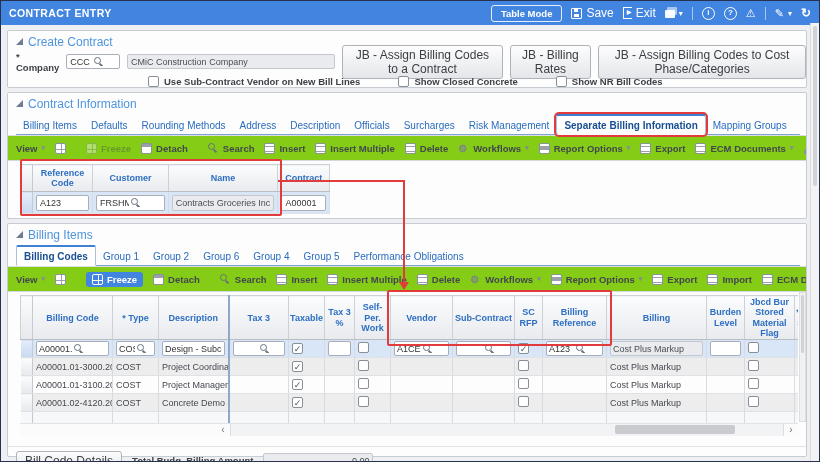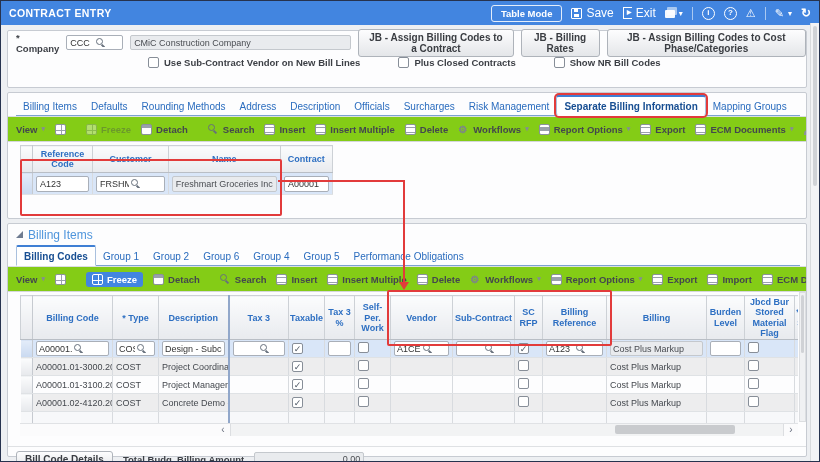--- a/index.html
+++ b/index.html
@@ -43,22 +43,22 @@
   
   .cc-row1{display:flex;align-items:center;gap:7px;padding:2px 0 0 8px;height:19px;}
   .cc-row1 .lbl{font-size:9.5px;font-weight:bold;color:#3c3f45;}
   .box{display:flex;align-items:center;gap:2px;border:1px solid #a9afb8;background:#fff;border-radius:2px;height:15px;
        padding:0 3px;font-size:9px;color:#333;overflow:hidden;box-sizing:border-box;white-space:nowrap;}
   .box span{flex:1;overflow:hidden;white-space:nowrap;}
   .box.ro{background:#e9ebee;border-color:#c4c8cd;color:#4a4d52;}
   .mag{display:inline-block;width:9px;height:9px;position:relative;flex:none;}
   .mag::before{content:"";position:absolute;top:0;left:0;width:5px;height:5px;border:1px solid #67707c;border-radius:50%;}
   .mag::after{content:"";position:absolute;width:4px;height:2px;background:#67707c;transform:rotate(45deg);top:7px;left:5px;}
-  .btn{background:linear-gradient(#fdfdfe,#e4e6e9);border:1px solid #aeb3ba;border-radius:3px;font-size:10px;
-       font-weight:bold;color:#3a3d42;padding:2px 8px;cursor:pointer;font-family:inherit;}
+  .btn{background:linear-gradient(#fdfdfe,#e4e6e9);border:1px solid #aeb3ba;border-radius:3px;font-size:12px;
+       font-weight:normal;color:#3a3d42;padding:2px 8px;cursor:pointer;font-family:inherit;}
   .cc-row2{display:flex;align-items:center;gap:38px;padding:5px 0 0 140px;}
   .cc-check{display:flex;gap:5px;}
   .cc-check em{font-style:normal;font-size:9.5px;font-weight:bold;color:#3c3f45;}
   .cb{width:11px;height:11px;border:1px solid #878e98;border-radius:2px;background:#fff;display:inline-block;
       line-height:10px;text-align:center;font-size:9px;color:#4b5563;flex:none;box-sizing:border-box;}
   .cb.on::after{content:"\2713";}
   
   .tabbar{display:flex;align-items:flex-end;height:22px;margin:0 6px 0 8px;border-bottom:1px solid #7ba3d0;}
   .tab{font-size:10px;color:#2a6cbe;padding:4px 7px 3px;cursor:pointer;white-space:nowrap;}
   .tab.active{font-weight:bold;color:#174e92;background:#fff;border:1px solid #a9c0de;border-top:2px solid #3f7fd4;
@@ -161,50 +161,58 @@
       <span class="tb-sep"></span>
       <span class="tb-btn">
         <span class="i-edit"></span>
         <span class="wcaret"></span>
       </span>
       <span class="i-refresh"></span>
     </div>
   </div>
 
   <div class="panel" id="p-create">
+    <div class="sec-title">
+      <span class="tri"></span>
+      <span>Create Contract</span>
+    </div>
     <div class="cc-row1">
       <span class="lbl">* Company</span>
       <span class="box" style="width:74px">
         <span>CCC</span>
         <span class="mag"></span>
       </span>
       <span class="box ro" style="width:296px">
         <span>CMiC Construction Company</span>
       </span>
       <button class="btn">JB - Assign Billing Codes to a Contract</button>
       <button class="btn">JB - Billing Rates</button>
       <button class="btn">JB - Assign Billing Codes to Cost Phase/Categories</button>
     </div>
     <div class="cc-row2" id="cc-checks">
         <span class="cc-check">
           <span class="cb"></span>
           <em>Use Sub-Contract Vendor on New Bill Lines</em>
         </span>
         <span class="cc-check">
           <span class="cb"></span>
-          <em>Plus Closed Contracts</em>
+          <em>Show Closed Concrete</em>
         </span>
         <span class="cc-check">
           <span class="cb"></span>
           <em>Show NR Bill Codes</em>
         </span>
       </div>
   </div>
 
   <div class="panel" id="p-ci">
+    <div class="sec-title">
+      <span class="tri"></span>
+      <span>Contract Information</span>
+    </div>
     <div class="tabbar" id="ci-tabs">
         <span class="tab">Billing Items</span>
         <span class="tab">Defaults</span>
         <span class="tab">Rounding Methods</span>
         <span class="tab">Address</span>
         <span class="tab">Description</span>
         <span class="tab">Officials</span>
         <span class="tab">Surcharges</span>
         <span class="tab">Risk Management</span>
         <span class="tab active anno">Separate Billing Information</span>
@@ -293,21 +301,21 @@
               </span>
             </td>
           <td>
               <span class="box">
                 <span>FRSHMART</span>
                 <span class="mag"></span>
               </span>
             </td>
           <td>
               <span class="box ro">
-                <span>Freshmart Groceries Inc</span>
+                <span>Contracts Groceries Inc</span>
               </span>
             </td>
           <td>
               <span class="box">
                 <span>A00001</span>
               </span>
             </td>
         </tr>
       </tbody>
     </table>

